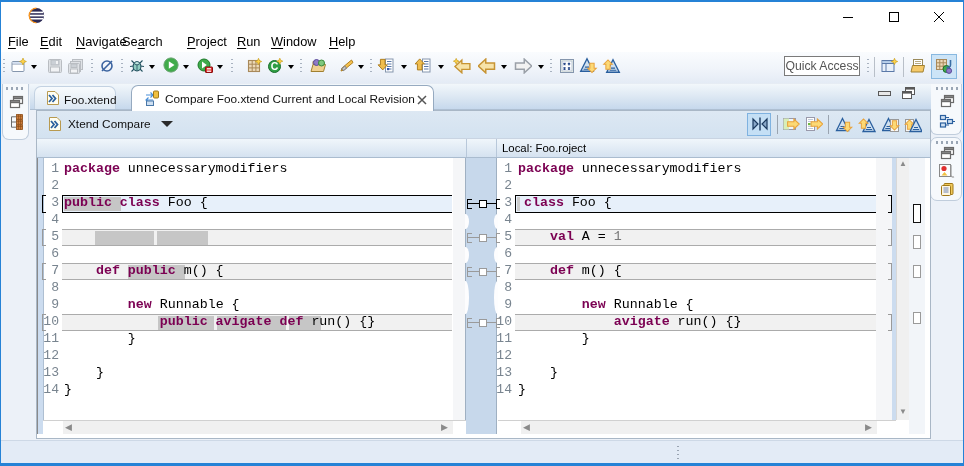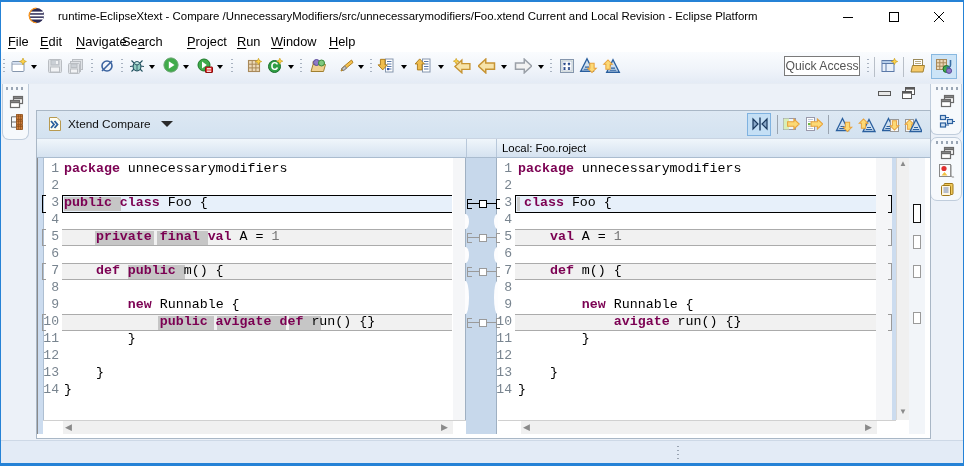--- a/index.html
+++ b/index.html
@@ -43,21 +43,20 @@
 </style></head>
 <body>
 <div class="abs" id="titlebar">
   <svg class="abs" style="left:27px;top:5px" width="17" height="17" viewBox="0 0 17 17">
     <circle cx="8.5" cy="8.5" r="7.6" fill="#2c2a55"></circle>
     <rect x="2" y="4.6" width="13" height="1.6" fill="#fff"></rect>
     <rect x="1" y="7.7" width="15" height="1.7" fill="#fff"></rect>
     <rect x="2" y="10.9" width="13" height="1.6" fill="#fff"></rect>
     <path d="M8.5 1.2 A7.3 7.3 0 0 0 8.5 15.8" fill="none" stroke="#f7941e" stroke-width="1.3"></path>
   </svg>
-  <div class="abs" id="title">runtime-EclipseXtext - Compare /UnnecessaryModifiers/src/unnecessarymodifiers/Foo.xtend Current and Local Revision - Eclipse Platform</div>
   <svg class="abs" style="left:838px;top:6px" width="18" height="18">
       <line x1="4" y1="9.5" x2="14" y2="9.5" stroke="#000" stroke-width="1"></line>
     </svg>
   <svg class="abs" style="left:884px;top:6px" width="18" height="18">
       <rect x="4.5" y="4.5" width="9" height="9" fill="none" stroke="#000" stroke-width="1"></rect>
     </svg>
   <svg class="abs" style="left:929px;top:6px" width="18" height="18">
       <path d="M4 4 L14 14 M14 4 L4 14" stroke="#000" stroke-width="1" fill="none"></path>
     </svg>
 </div>
@@ -265,20 +264,41 @@
         <rect x="1.5" y="1.5" width="11" height="12" fill="#fdfdfd" stroke="#888"></rect>
         <circle cx="6" cy="5.5" r="2.6" fill="#e03030"></circle>
         <path d="M3.5 12.5 L6.5 9 L9.5 12.5 Z" fill="#f0c040"></path>
         <path d="M13 2 v10 a2 2 0 0 0 3 1.8" fill="none" stroke="#999" stroke-width="1.2"></path>
       </svg>
     <svg class="abs" style="left:8px;top:44px;" width="16" height="15" viewBox="0 0 16 15">
         <rect x="5" y="1.5" width="9" height="11" rx="1" fill="#f0c95c" stroke="#a07818"></rect>
         <rect x="2.5" y="3.5" width="9" height="10" rx="1" fill="#fdf6e2" stroke="#a07818"></rect>
         <path d="M4.5 6 h5 M4.5 8 h5 M4.5 10 h5" stroke="#6a81b8" stroke-width="1"></path>
       </svg>
+  </div>
+  <div class="abs" id="tabrow">
+    <div class="abs" id="tab1">
+        <svg class="abs" style="left:10px;top:3px;" width="15" height="15" viewBox="0 0 15 15">
+          <path d="M2.5 1.5 H10 L13.5 5 V14.5 H2.5 Z" fill="#fffef2" stroke="#b89a50"></path>
+          <path d="M4 5 L7 8.5 L4 12 M7.5 5 L10.5 8.5 L7.5 12" fill="none" stroke="#2a5f9e" stroke-width="1.8"></path>
+        </svg>
+        <div class="tabtxt" style="left:29px">Foo.xtend</div>
+      </div>
+    <div class="abs" id="tab2">
+        <svg class="abs" style="left:12px;top:4px;" width="17" height="17" viewBox="0 0 17 17">
+          <path d="M2 5 h7 m-2.5 -2.5 l2.5 2.5 l-2.5 2.5" fill="none" stroke="#4a90d9" stroke-width="1.2"></path>
+          <path d="M9 9 h-7 m2.5 -2.5 l-2.5 2.5 l2.5 2.5" fill="none" stroke="#4a90d9" stroke-width="1.2" transform="translate(0,1)"></path>
+          <rect x="9.5" y="1" width="5" height="7" rx="1" fill="#f0c040" stroke="#a07818"></rect>
+          <rect x="2.5" y="11" width="7" height="4.5" fill="#cfe0f2" stroke="#4a78a8"></rect>
+        </svg>
+        <div class="tabtxt" style="left:33px">Compare Foo.xtend Current and Local Revision</div>
+      <svg class="abs" style="left:284px;top:8px" width="12" height="12" viewBox="0 0 12 12">
+          <path d="M2 2 L10 10 M10 2 L2 10" stroke="#555" stroke-width="1.5"></path>
+        </svg>
+    </div>
   </div>
   <svg class="abs" style="left:877px;top:7px" width="13" height="6" viewBox="0 0 13 6">
       <rect x="0.5" y="0.5" width="12" height="4" fill="#e8e8e8" stroke="#595959"></rect>
     </svg>
   <svg class="abs" style="left:901px;top:3px;" width="13" height="12" viewBox="0 0 13 12">
       <rect x="3.5" y="0.5" width="9" height="7" fill="#fff" stroke="#595959"></rect>
       <rect x="4" y="1" width="8" height="1.6" fill="#595959"></rect>
       <rect x="0.5" y="4.5" width="9" height="7" fill="#fff" stroke="#595959"></rect>
       <rect x="1" y="5" width="8" height="1.6" fill="#595959"></rect>
     </svg>
@@ -461,21 +481,20 @@
         <div class="lnum" style="left:6px;top:172px;">11</div>
         <div class="lnum" style="left:459px;top:172px;">11</div>
         <div class="lnum" style="left:6px;top:189px;">12</div>
         <div class="lnum" style="left:459px;top:189px;">12</div>
         <div class="lnum" style="left:6px;top:206px;">13</div>
         <div class="lnum" style="left:459px;top:206px;">13</div>
         <div class="lnum" style="left:6px;top:223px;">14</div>
         <div class="lnum" style="left:459px;top:223px;">14</div>
         <div class="codeline" style="left:27px;top:2px;"><span class="kw">package</span> unnecessarymodifiers</div>
         <div class="codeline" style="left:27px;top:36px;"><span class="kw">public class</span> Foo {</div>
-        <div class="codeline" style="left:27px;top:70px;">    <span class="kw">private final val</span> A = <span class="lit">1</span></div>
         <div class="codeline" style="left:27px;top:104px;">    <span class="kw">def public</span> m() {</div>
         <div class="codeline" style="left:27px;top:138px;">        <span class="kw">new</span> Runnable {</div>
         <div class="codeline" style="left:27px;top:155px;">            <span class="kw">public avigate def</span> run() {}</div>
         <div class="codeline" style="left:27px;top:172px;">        }</div>
         <div class="codeline" style="left:27px;top:206px;">    }</div>
         <div class="codeline" style="left:27px;top:223px;">}</div>
         <div class="codeline" style="left:481px;top:2px;"><span class="kw">package</span> unnecessarymodifiers</div>
         <div class="codeline" style="left:481px;top:70px;">    <span class="kw">val</span> A = <span class="lit">1</span></div>
         <div class="codeline" style="left:481px;top:104px;">    <span class="kw">def</span> m() {</div>
         <div class="codeline" style="left:481px;top:138px;">        <span class="kw">new</span> Runnable {</div>

